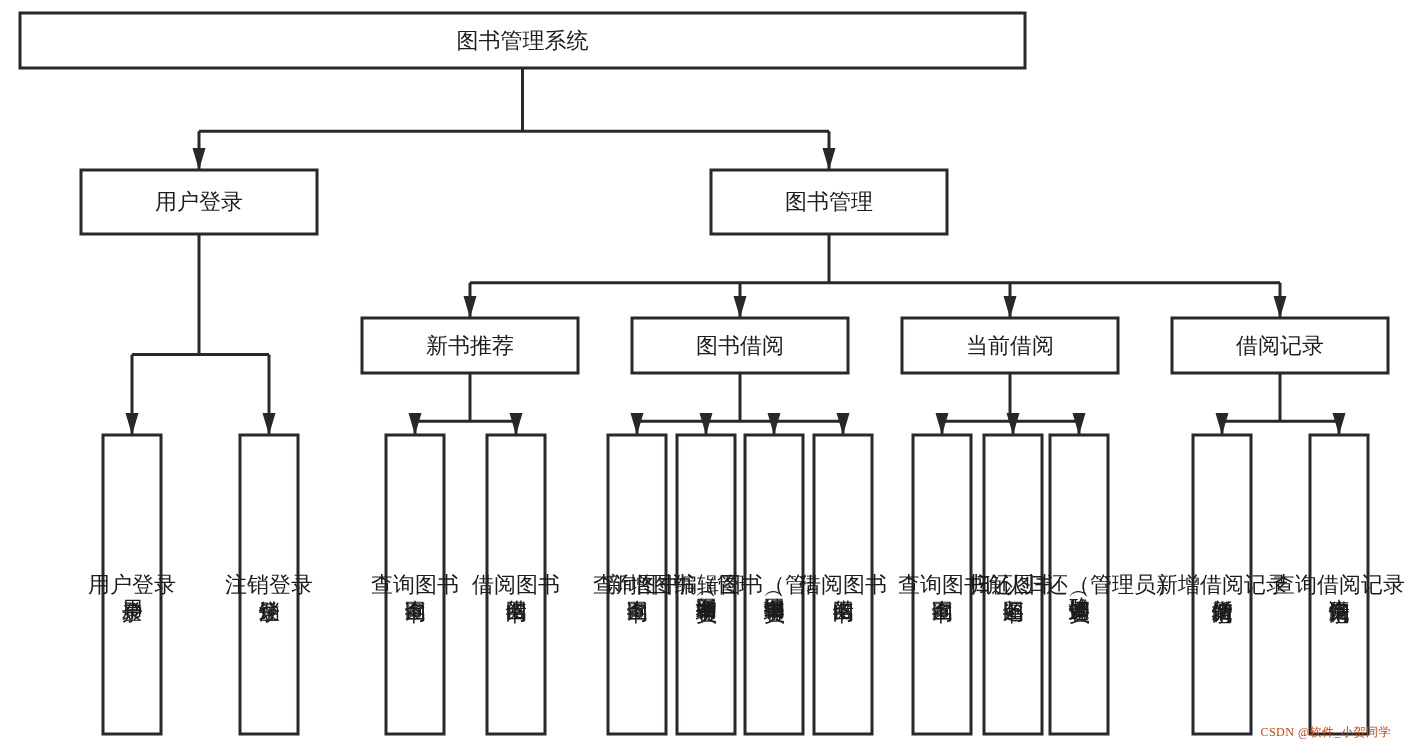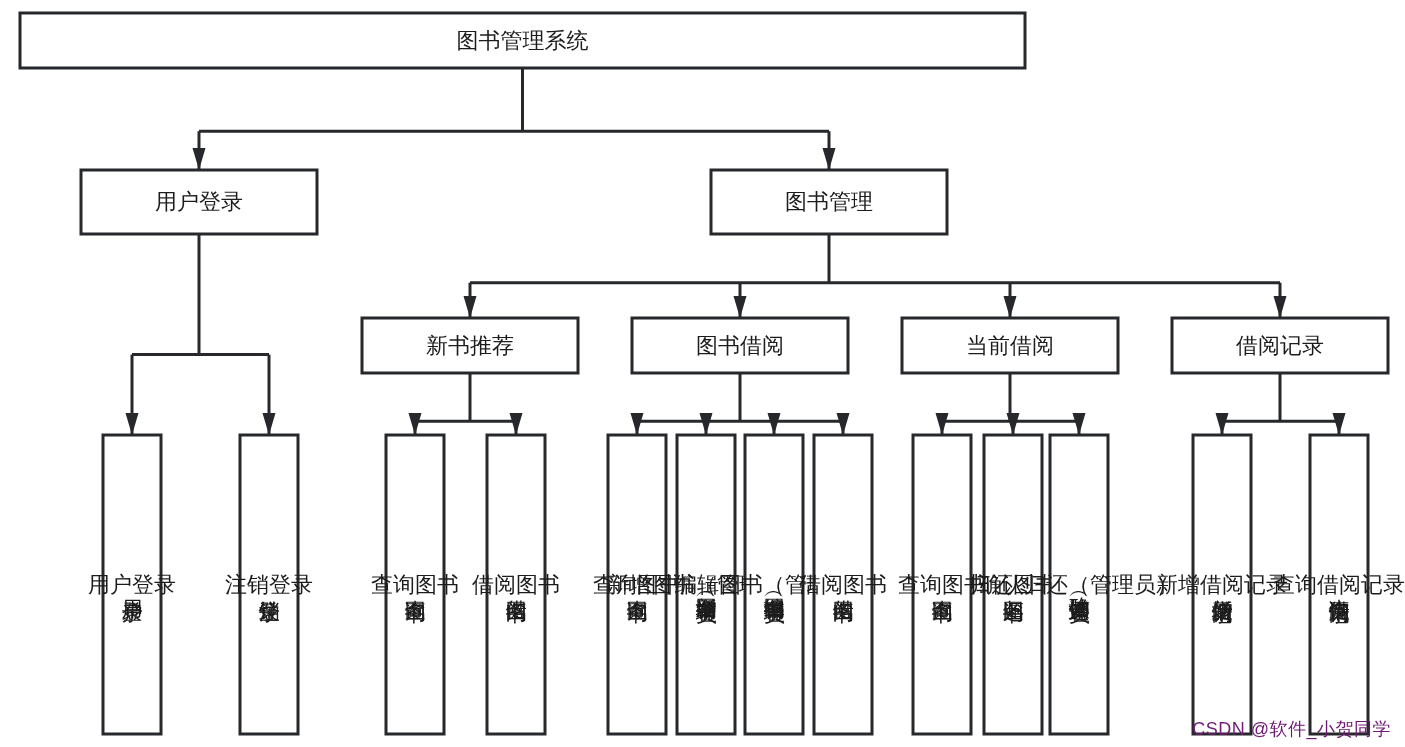--- a/index.html
+++ b/index.html
@@ -64,23 +64,23 @@
     line-height: 1.06;
     color: #1c1c1c;
     letter-spacing: 1px;
     white-space: nowrap;
     text-align: center;
   }
   #watermark {
     position: absolute;
     right: 14px;
     bottom: 6px;
-    font-family: Liberation Sans, sans-serif;
-    font-size: 18px;
-    color: #701a75;
+    font-family: Liberation Serif, serif;
+    font-size: 12px;
+    color: #c2410c;
     letter-spacing: 0.5px;
     white-space: nowrap;
   }
 </style>
 </head>
 <body>
 
 <div id="diagram-root">
   <svg id="flow" viewBox="0 0 1405 747" xmlns="http://www.w3.org/2000/svg">
     <g id="edges-layer">

